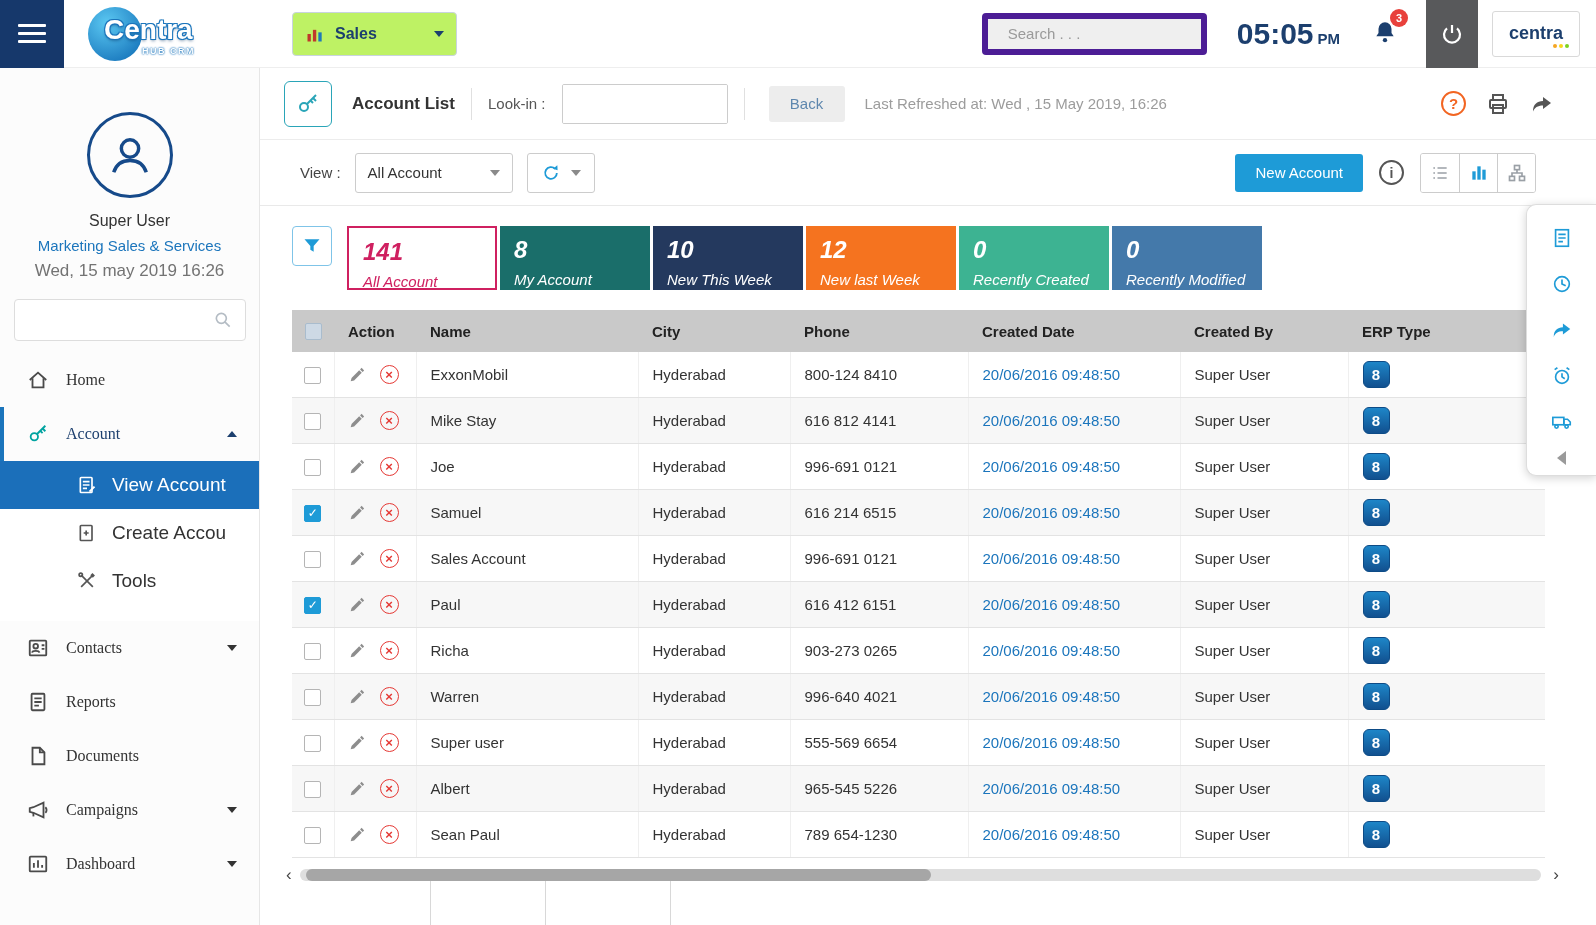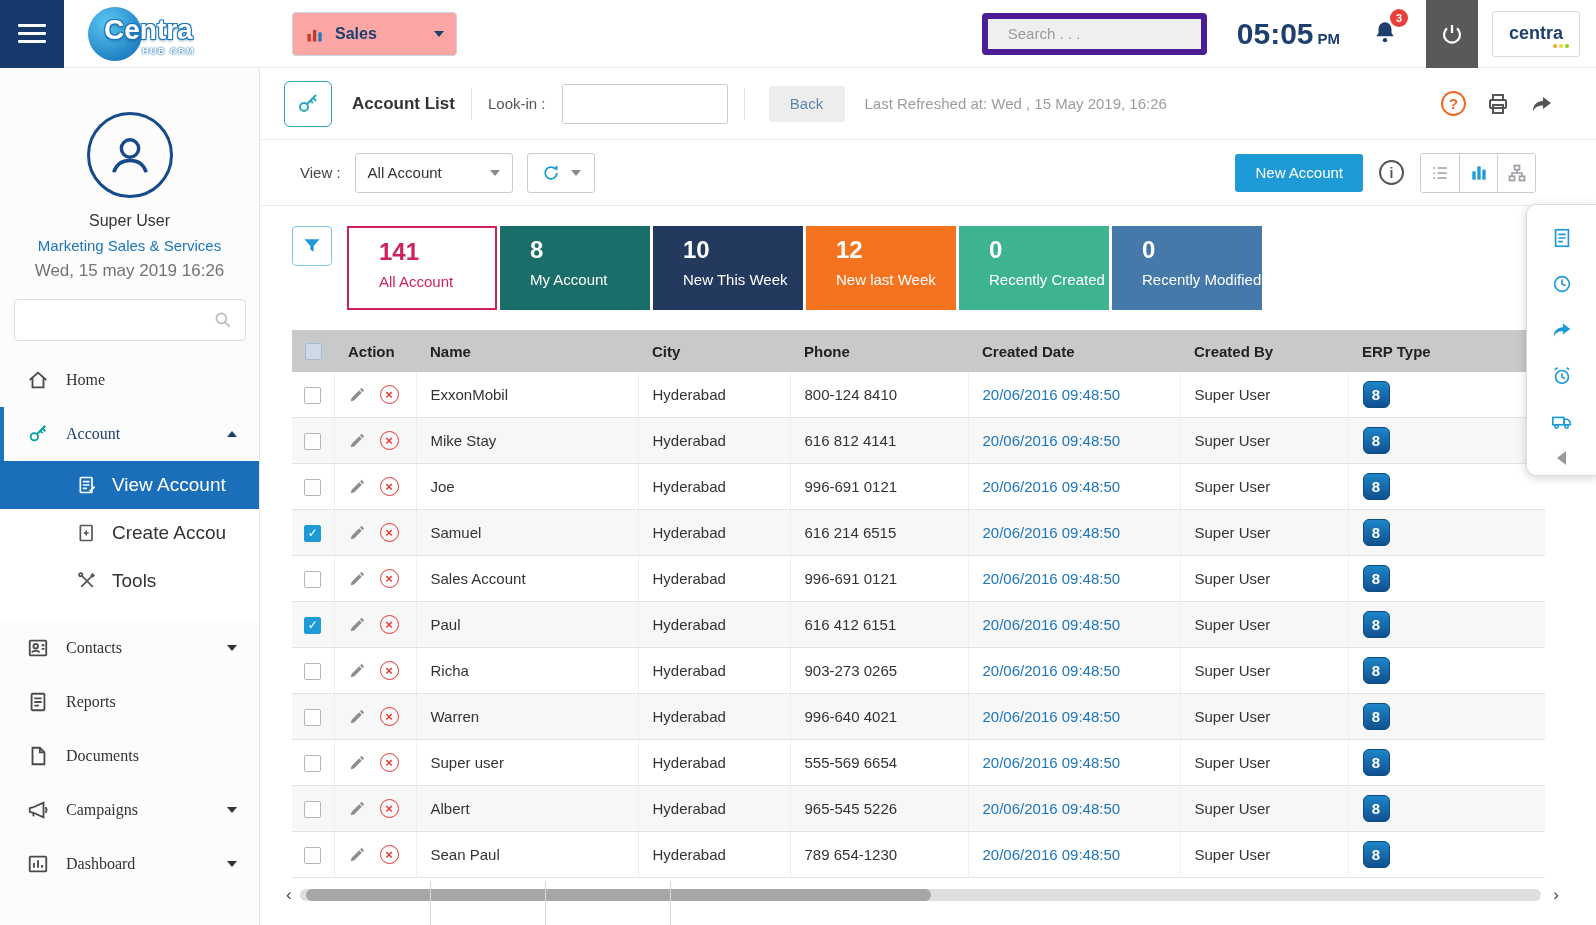--- a/index.html
+++ b/index.html
@@ -9,21 +9,21 @@
   
   .topbar { position:absolute; top:0; left:0; right:0; height:68px; background:#fff; display:flex; align-items:center; z-index:30; border-bottom:1px solid #eee; }
   .hamburger-block { width:64px; height:68px; background:#16386b; display:flex; align-items:center; justify-content:center; flex:0 0 64px; cursor:pointer; }
   .hamb { display:flex; flex-direction:column; gap:5px; }
   .hamb span { width:28px; height:3px; background:#fff; border-radius:1px; }
   .brand { position:relative; width:196px; height:68px; flex:0 0 196px; }
   .logo-circle { position:absolute; left:24px; top:7px; width:54px; height:54px; border-radius:50%; background:radial-gradient(circle at 35% 30%, #5bc8f2, #0b67b2); }
   .logo-name { position:absolute; left:40px; top:14px; font-size:28px; font-weight:700; color:#fff;
     text-shadow:-1px -1px 0 #1b75bc,1px -1px 0 #1b75bc,-1px 1px 0 #1b75bc,1px 1px 0 #1b75bc, 0 2px 3px rgba(10,60,110,.5); }
   .logo-sub { position:absolute; left:78px; top:46px; font-size:9px; letter-spacing:1.5px; color:#fff; font-weight:700; text-shadow:0 0 2px #1b75bc,0 0 2px #1b75bc; }
-  .module-select { margin-left:32px; width:165px; height:44px; border:1px solid #c9d4de; border-radius:4px; display:flex; align-items:center; padding:0 12px; gap:10px; cursor:pointer; background:#fca5a5; }
+  .module-select { margin-left:32px; width:165px; height:44px; border:1px solid #c9d4de; border-radius:4px; display:flex; align-items:center; padding:0 12px; gap:10px; cursor:pointer; background:#bef264; }
   .module-label { color:#1c3f6e; font-size:16px; font-weight:700; }
   .caret-down { width:0; height:0; border-left:5px solid transparent; border-right:5px solid transparent; border-top:6px solid #1c3f6e; margin-left:auto; }
   .caret-down.gray { border-top-color:#8a8a8a; margin-left:0; }
   .caret-up { width:0; height:0; border-left:5px solid transparent; border-right:5px solid transparent; border-bottom:6px solid #1c3f6e; }
   .header-search { margin-left:auto; width:225px; height:42px; background:#efefef; border:6px solid #4c1d95; border-radius:4px; display:flex; align-items:center; padding:0 12px; gap:8px; }
   .header-search input { flex:1; border:none; background:transparent; outline:none; font-size:15px; color:#555; font-family:inherit; }
   .header-search input::placeholder { color:#9a9a9a; }
   .time { margin-left:30px; display:flex; align-items:baseline; color:#1c3f6e; }
   .time-main { font-size:30px; font-weight:600; }
   .time-ampm { font-size:15px; font-weight:700; margin-left:4px; }
@@ -80,21 +80,21 @@
   .tb-right { margin-left:auto; display:flex; gap:16px; align-items:center; padding-right:36px;padding-left:34px; }
   .new-account-btn { height:38px; padding:0 20px; background:#1e9bd7; color:#fff; font-size:15px; border:none; border-radius:3px; cursor:pointer; font-family:inherit; }
   .info-icon { width:25px; height:25px; border-radius:50%; border:2px solid #555; color:#555; font-size:14px; font-weight:700; display:flex; align-items:center; justify-content:center; cursor:pointer; }
   .toggle-group { display:flex; border:1px solid #ccc; border-radius:3px; overflow:hidden; }
   .toggle-btn { width:38px; height:38px; display:flex; align-items:center; justify-content:center; background:#fff; color:#9aa0a6; cursor:pointer; }
   .toggle-btn + .toggle-btn { border-left:1px solid #ccc; }
   .toggle-btn.active { color:#1e9bd7; }
 
   .stats-row { display:flex; align-items:flex-start; padding:20px 24px 14px 32px; gap:3px; }
   .filter-btn { width:40px; height:40px; border:1px solid #7fc4e8; border-radius:4px; color:#1e9bd7; display:flex; align-items:center; justify-content:center; margin-right:12px; background:#fff; cursor:pointer; }
-  .stat-card { width:150px; height:84px; color:#fff; padding:10px 30px; cursor:pointer; }
+  .stat-card { width:150px; height:64px; color:#fff; padding:10px 14px; cursor:pointer;font-style:italic; }
   .stat-count { font-size:24px; font-weight:700; line-height:1.15; }
   .stat-label { font-size:15px; margin-top:7px; white-space:nowrap; }
   .card-all { background:#fff; border:2px solid #cf2060; color:#cf2060; }
   .card-my { background:#1a6e6a; } .card-week { background:#24395e; }
   .card-last { background:#f5731f; } .card-created { background:#3db392; }
   .card-modified { background:#4479aa; }
 
   
   .table-wrap { margin:6px 0 0 32px; width:1253px; }
   table { border-collapse:collapse; table-layout:fixed; width:1253px; font-size:15px; color:#333; }

